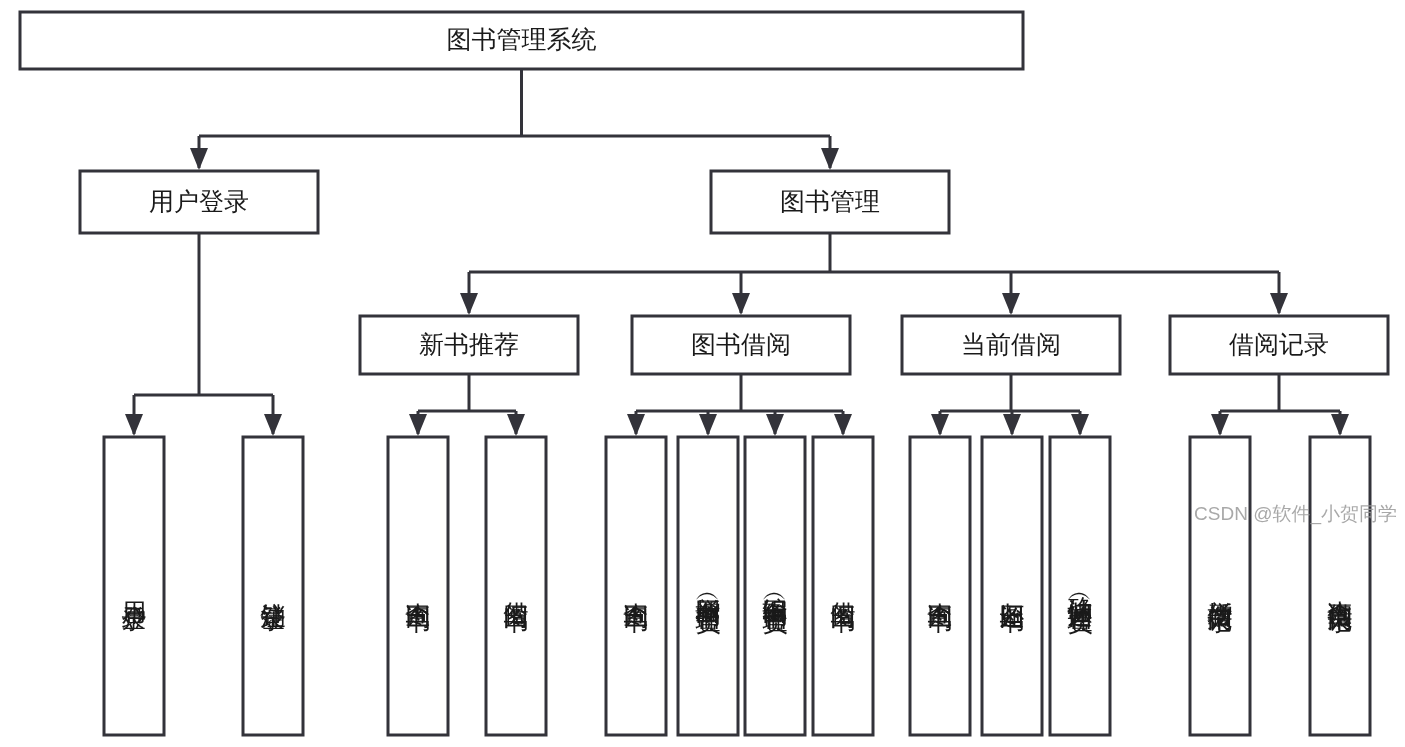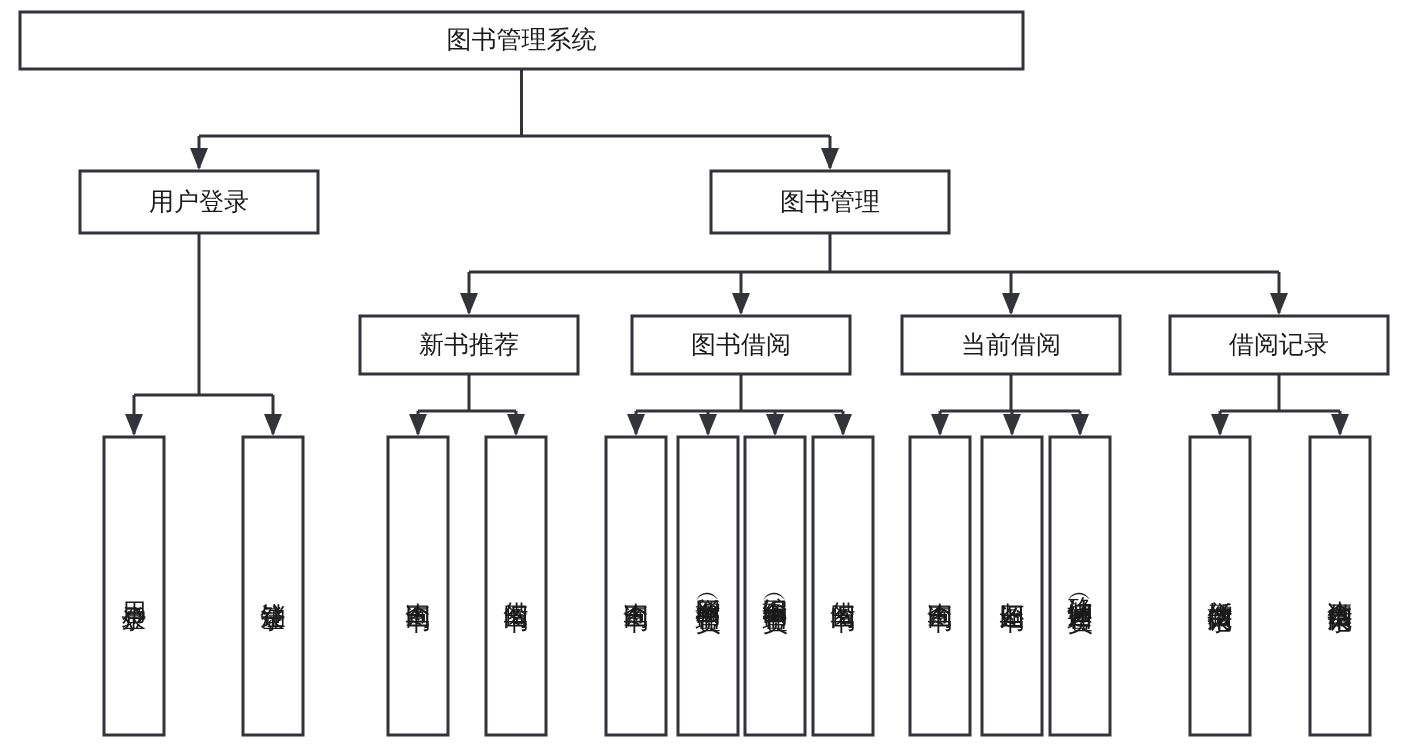--- a/index.html
+++ b/index.html
@@ -189,13 +189,14 @@
       <div class="vlabel" style="left: 678px; top: 437px; width: 60px; height: 298px;">新增图书（管理员）</div>
       <div class="vlabel" style="left: 745px; top: 437px; width: 60px; height: 298px;">编辑图书（管理员）</div>
       <div class="vlabel" style="left: 813px; top: 437px; width: 60px; height: 298px;">借阅图书</div>
       <div class="vlabel" style="left: 910px; top: 437px; width: 60px; height: 298px;">查询图书</div>
       <div class="vlabel" style="left: 982px; top: 437px; width: 60px; height: 298px;">归还图书</div>
       <div class="vlabel" style="left: 1050px; top: 437px; width: 60px; height: 298px;">确认归还（管理员）</div>
       <div class="vlabel" style="left: 1190px; top: 437px; width: 60px; height: 298px;">新增借阅记录</div>
       <div class="vlabel" style="left: 1310px; top: 437px; width: 60px; height: 298px;">查询借阅记录</div>
     </div>
 
+  <div class="watermark">CSDN @软件_小贺同学</div>
 </div>
 
 </body></html>

